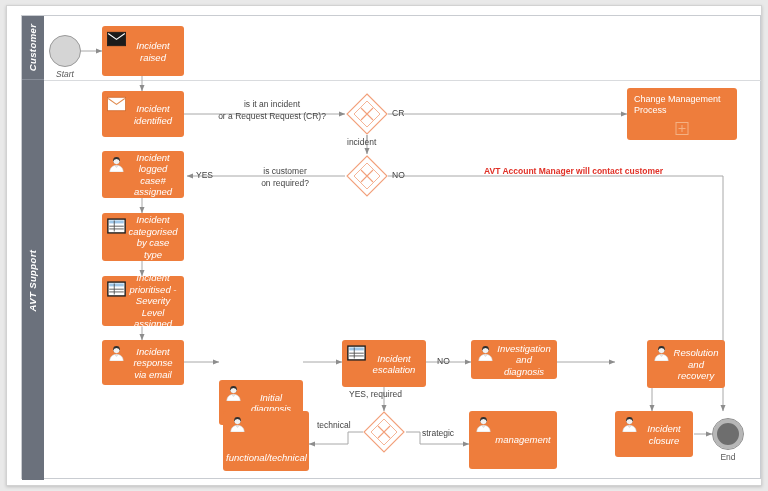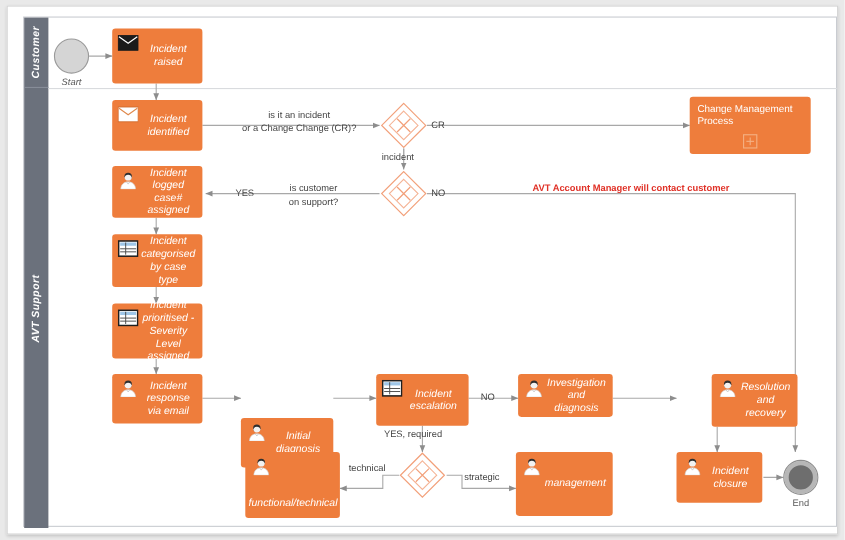--- a/index.html
+++ b/index.html
@@ -281,30 +281,30 @@
 
     <div class="gw" style="left:356px;top:405px;">
       <svg viewBox="0 0 42 42" width="42" height="42">
         <path d="M21,1 L41,21 L21,41 L1,21 z" fill="#ffffff" stroke="#f2a07a" stroke-width="1.1"></path>
         <path d="M21,8 L34,21 L21,34 L8,21 z" fill="none" stroke="#f5b496" stroke-width="1"></path>
         <path d="M15,15 L27,27 M27,15 L15,27" stroke="#f2a07a" stroke-width="1.1" fill="none"></path>
       </svg>
     </div>
 
     <div class="etxt c" style="left:200px;top:93px;width:130px;">is it an incident</div>
-    <div class="etxt c" style="left:195px;top:105px;width:140px;">or a Change Change (CR)?</div>
+    <div class="etxt c" style="left:195px;top:105px;width:140px;">or a Request Request (CR)?</div>
 
     <div class="etxt" style="left:385px;top:102px;">CR</div>
 
     <div class="etxt" style="left:340px;top:131px;">incident</div>
 
     <div class="etxt c" style="left:228px;top:160px;width:100px;">is customer</div>
-    <div class="etxt c" style="left:228px;top:172px;width:100px;">on support?</div>
-
-    <div class="etxt" style="left:207px;top:164px;">YES</div>
+    <div class="etxt c" style="left:228px;top:172px;width:100px;">on required?</div>
+
+    <div class="etxt" style="left:189px;top:164px;">YES</div>
 
     <div class="etxt" style="left:385px;top:164px;">NO</div>
 
     <div class="etxt" style="left:430px;top:350px;">NO</div>
 
     <div class="etxt" style="left:342px;top:383px;">YES, required</div>
 
     <div class="etxt" style="left:310px;top:414px;">technical</div>
 
     <div class="etxt" style="left:415px;top:422px;">strategic</div>

